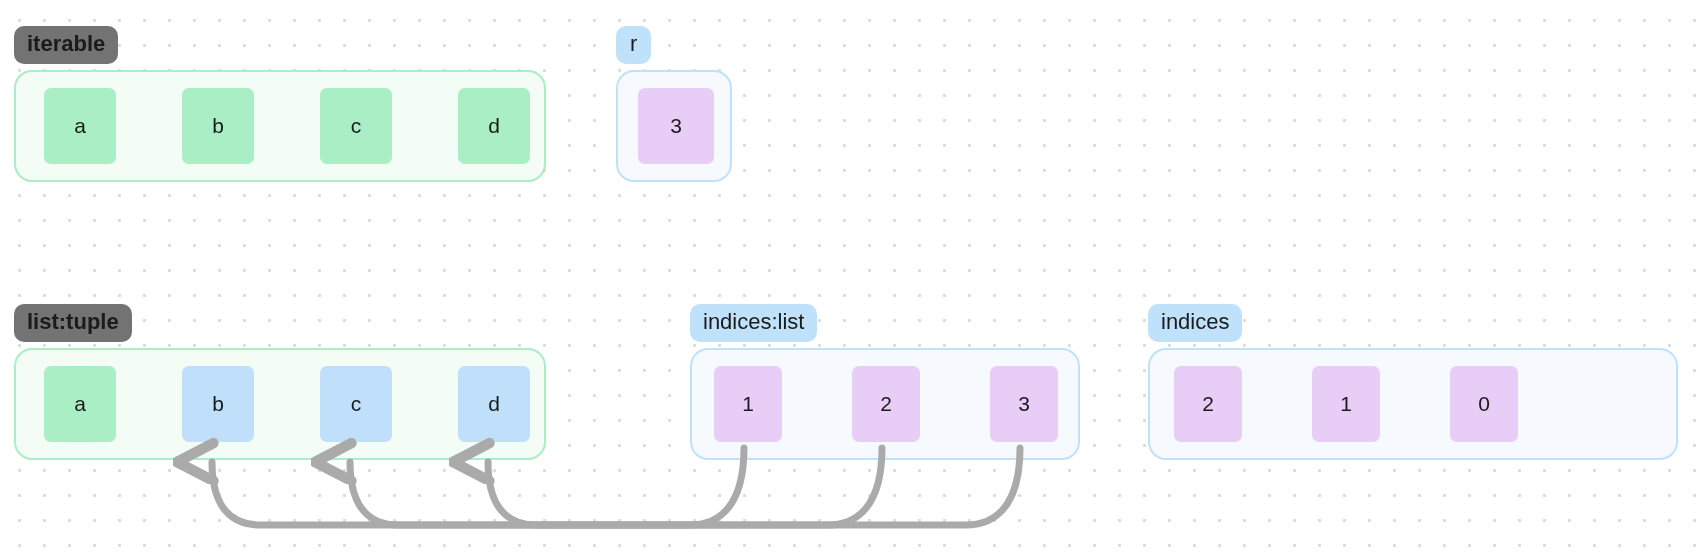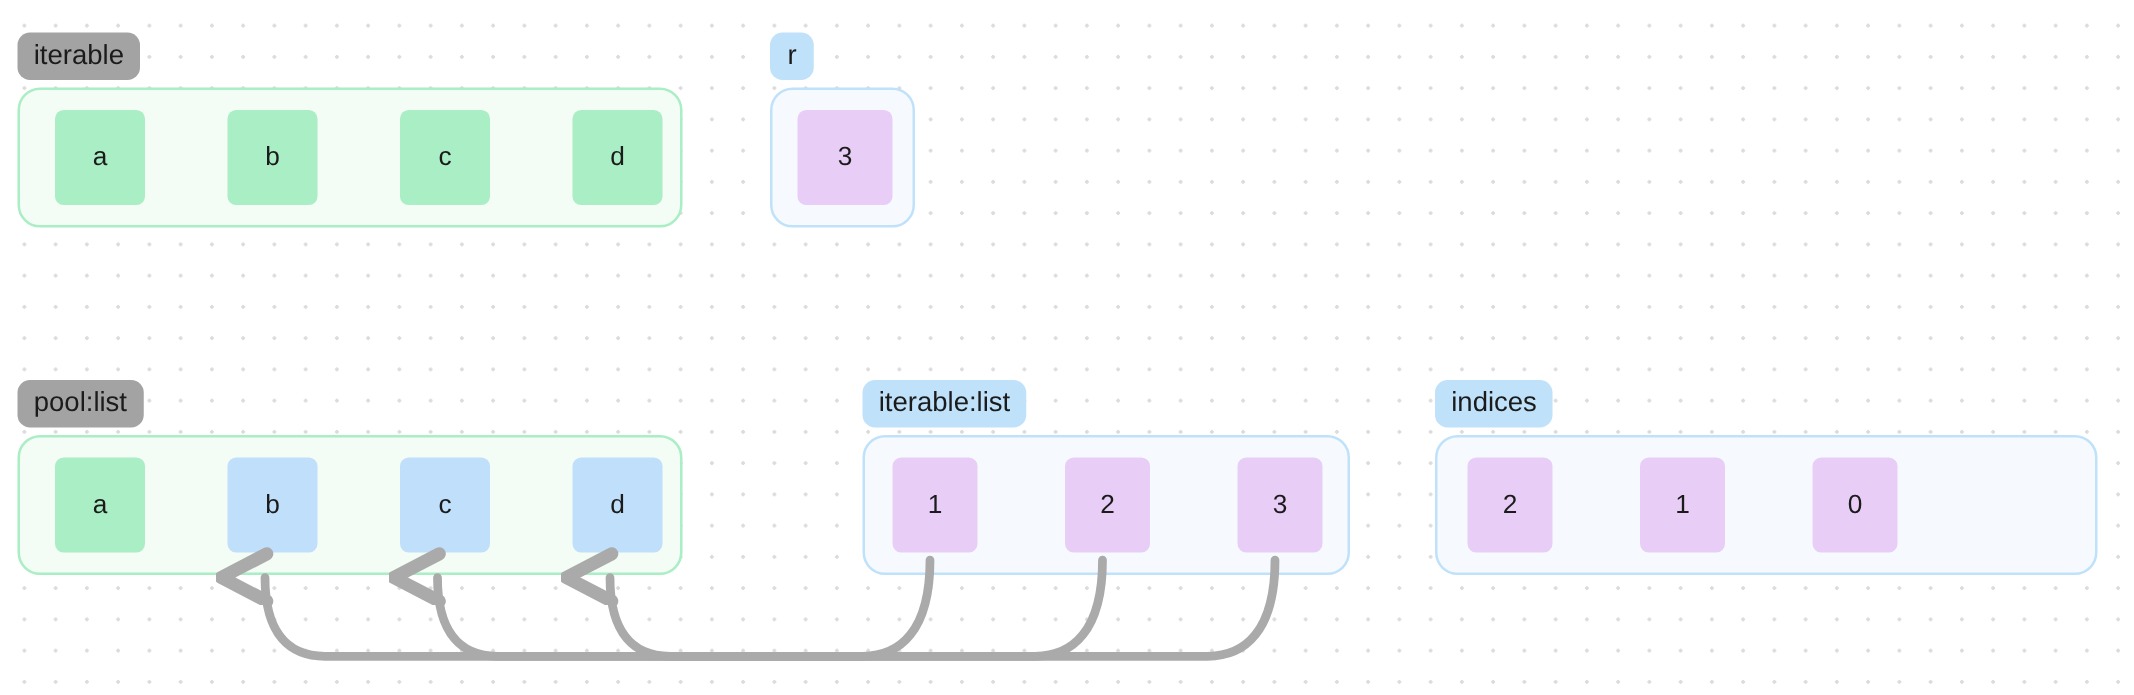--- a/index.html
+++ b/index.html
@@ -30,21 +30,21 @@
     top: 0;
     left: 0;
     display: inline-block;
     padding: 5px 13px 7px 13px;
     border-radius: 10px;
     font-size: 22px;
     line-height: 26px;
     color: #1b1b1b;
     white-space: nowrap;
   }
-  .pill.green { background: #a3a3a3; }
+  .pill.green { background: #737373; font-weight: bold; }
   .pill.blue  { background: #bfe2fa; }
 
   .box {
     position: absolute;
     left: 0;
     box-sizing: border-box;
     border-radius: 18px;
     display: flex;
     align-items: center;
   }
@@ -96,31 +96,31 @@
   </div>
 
   <div class="group" style="left:616px; top:26px;">
     <div class="pill blue" style="padding-left:14px;padding-right:14px;">r</div>
     <div class="box blue" style="top:44px; width:116px; height:112px; padding-left:20px;">
       <div class="cell purple" style="width:76px;height:76px;">3</div>
     </div>
   </div>
 
   <div class="group" style="left:14px; top:304px;">
-    <div class="pill green">pool:list</div>
+    <div class="pill green">list:tuple</div>
     <div class="box green" style="top:44px; width:532px; height:112px; padding-left:28px;">
       <div class="cell green" style="width:72px;height:76px;">a</div>
       <div class="cell blue" style="width:72px;height:76px;margin-left:66px;">b</div>
       <div class="cell blue" style="width:72px;height:76px;margin-left:66px;">c</div>
       <div class="cell blue" style="width:72px;height:76px;margin-left:66px;">d</div>
     </div>
   </div>
 
   <div class="group" style="left:690px; top:304px;">
-    <div class="pill blue">iterable:list</div>
+    <div class="pill blue">indices:list</div>
     <div class="box blue" style="top:44px; width:390px; height:112px; padding-left:22px;">
       <div class="cell purple" style="width:68px;height:76px;">1</div>
       <div class="cell purple" style="width:68px;height:76px;margin-left:70px;">2</div>
       <div class="cell purple" style="width:68px;height:76px;margin-left:70px;">3</div>
     </div>
   </div>
 
   <div class="group" style="left:1148px; top:304px;">
     <div class="pill blue">indices</div>
     <div class="box blue" style="top:44px; width:530px; height:112px; padding-left:24px;">

